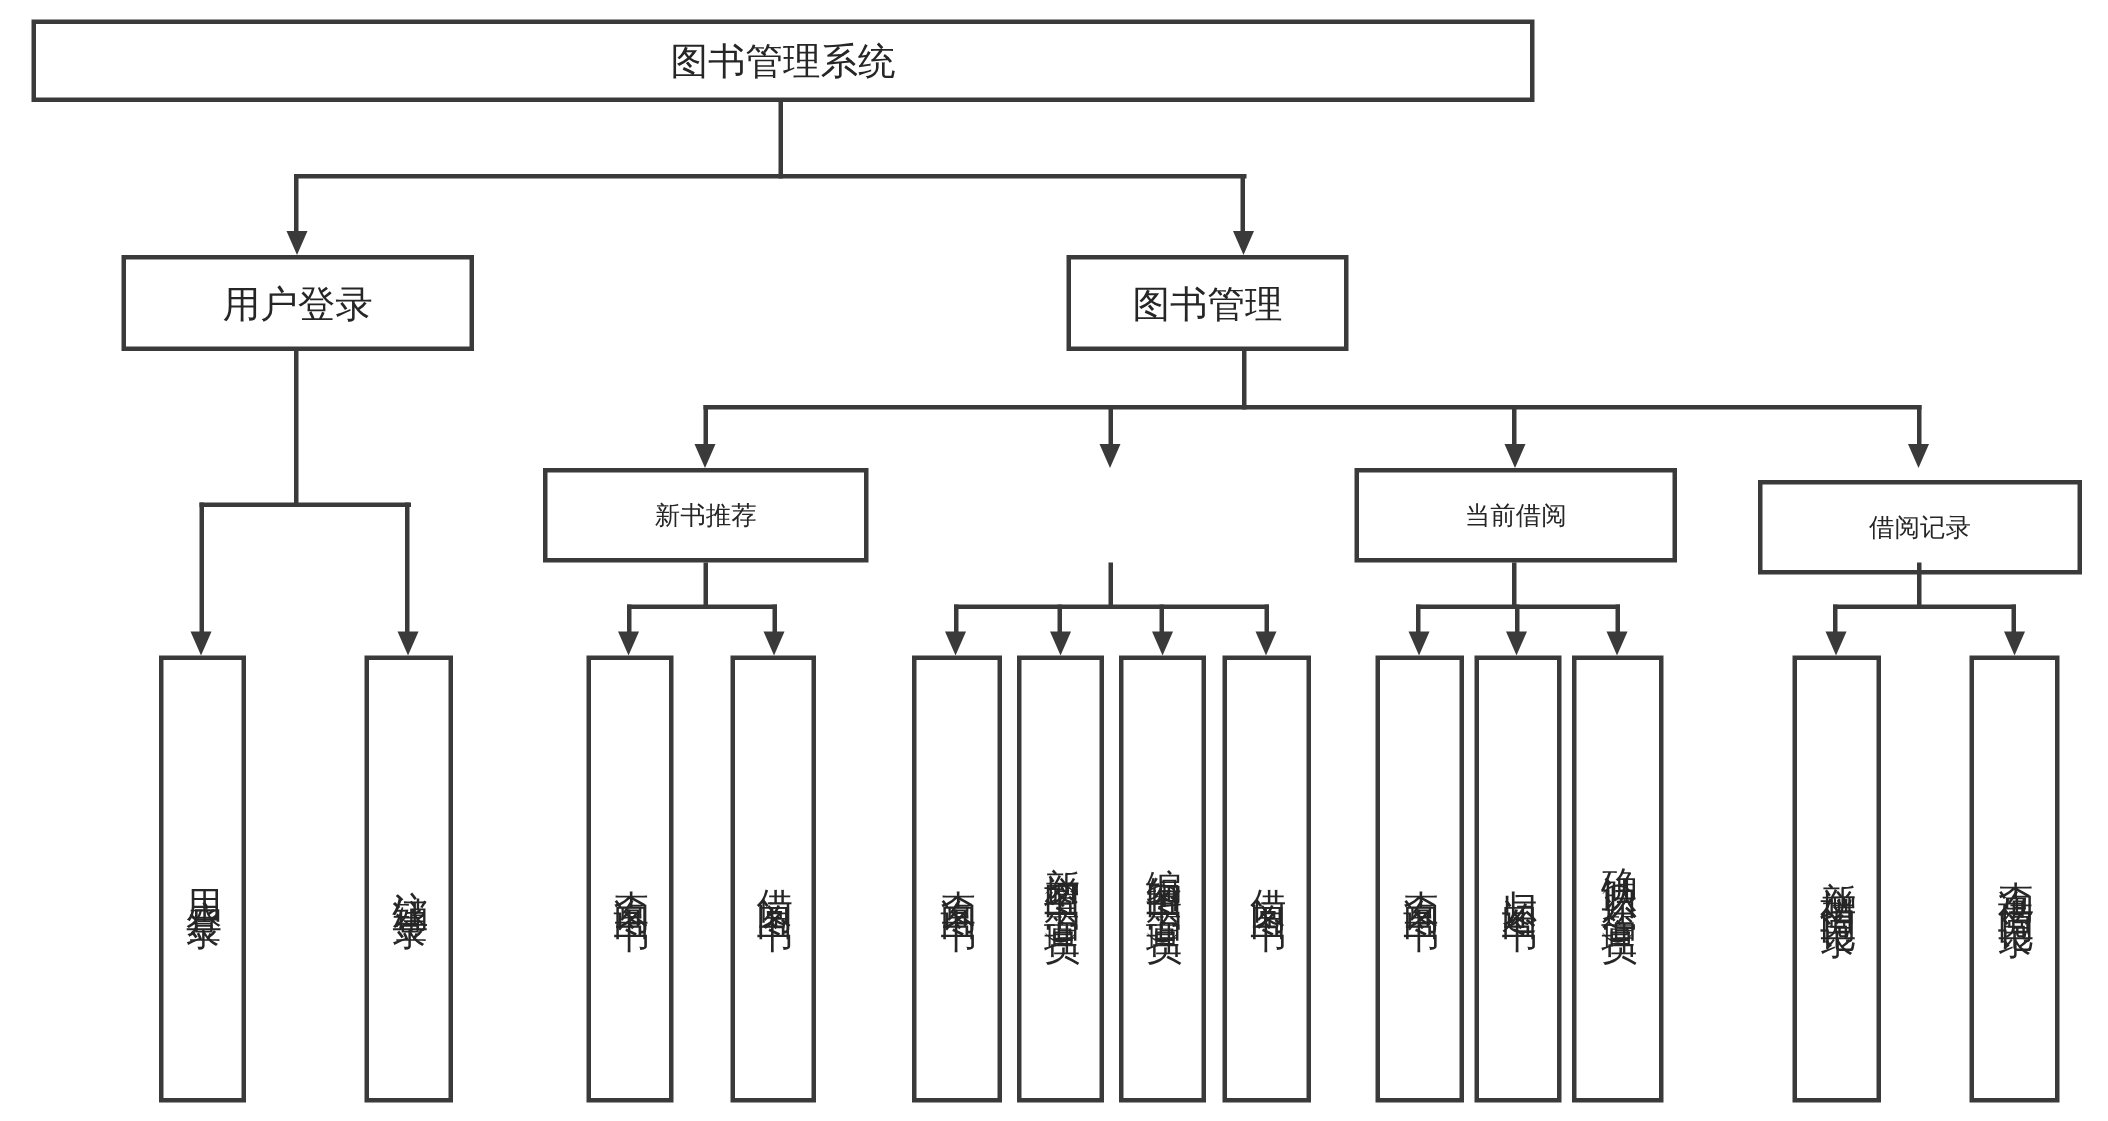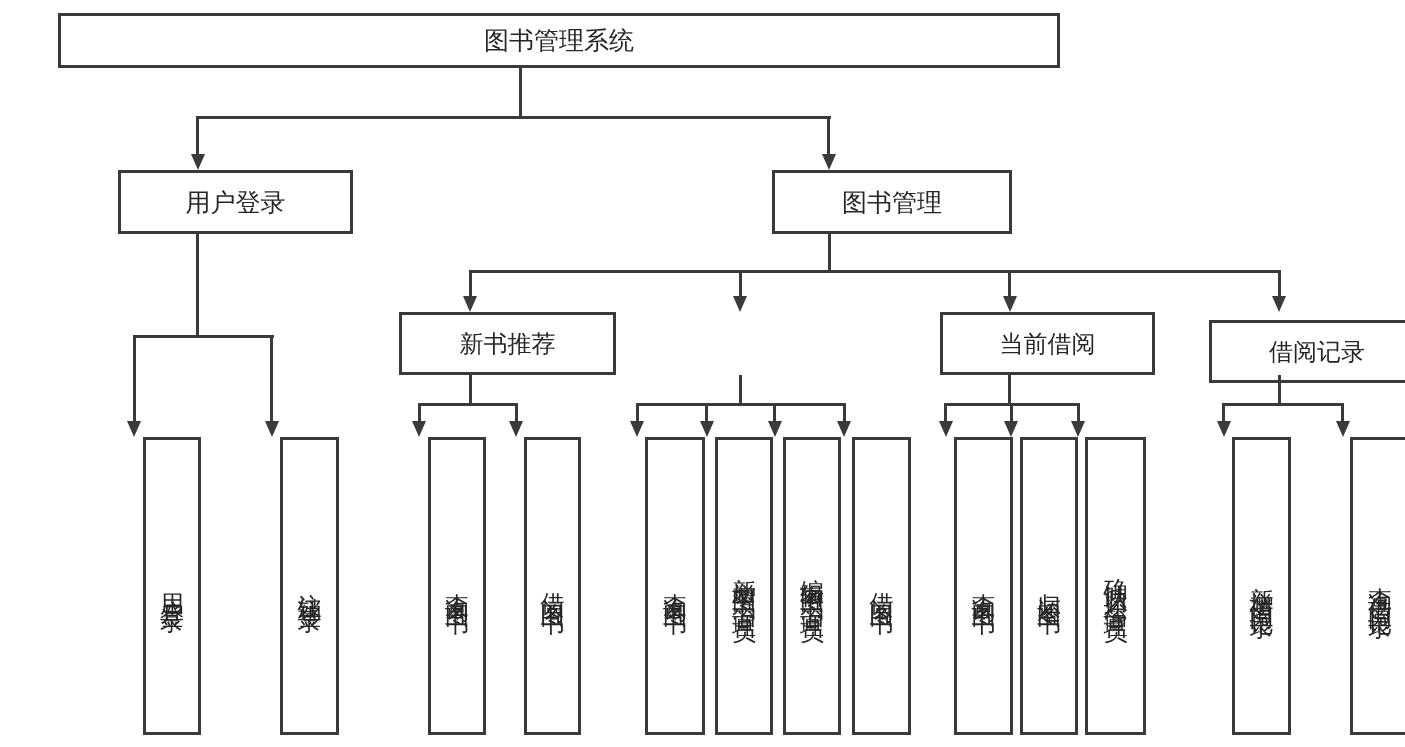--- a/index.html
+++ b/index.html
@@ -13,25 +13,24 @@
   }
   .box{
     position:absolute;
     box-sizing:border-box;
     border:3px solid #3a3a3a;
     background:#ffffff;
     display:flex;
     align-items:center;
     justify-content:center;
     text-align:center;
-    margin-left:37px;
   }
   .hbox-l1{font-size:25px;}
   .hbox-l2{font-size:25px;}
-  .hbox-l3{font-size:24px;}
+  .hbox-l3{font-size:17px;}
   .vbox{
     writing-mode:vertical-rl;
     font-size:24px;
     letter-spacing:6px;
     line-height:1;
   }
   .vline{position:absolute;width:3px;background:#3a3a3a;}
   .hline{position:absolute;height:3px;background:#3a3a3a;}
   .arrow{
     position:absolute;width:0;height:0;
@@ -54,21 +53,21 @@
 
 <div id="canvas">
 
   <div class="box hbox-l1" style="left:21px;top:13px;width:1002px;height:55px">
     <span>图书管理系统</span>
   </div>
 
   <div class="box hbox-l2" style="left:81px;top:170px;width:235px;height:64px">
     <span>用户登录</span>
   </div>
-  <div class="box hbox-l2" style="left:735px;top:170px;width:240px;height:64px">
+  <div class="box hbox-l2" style="left:711px;top:170px;width:188px;height:64px">
     <span>图书管理</span>
   </div>
 
   <div class="box hbox-l3" style="left:362px;top:312px;width:217px;height:63px">
     <span>新书推荐</span>
   </div>
   <div class="box hbox-l3" style="left:903px;top:312px;width:215px;height:63px">
     <span>当前借阅</span>
   </div>
   <div class="box hbox-l3" style="left:1172px;top:320px;width:216px;height:63px">

